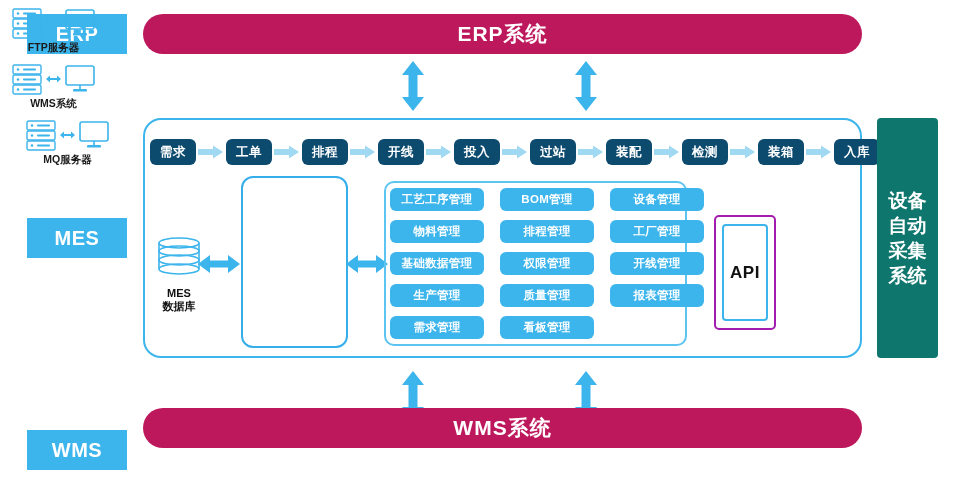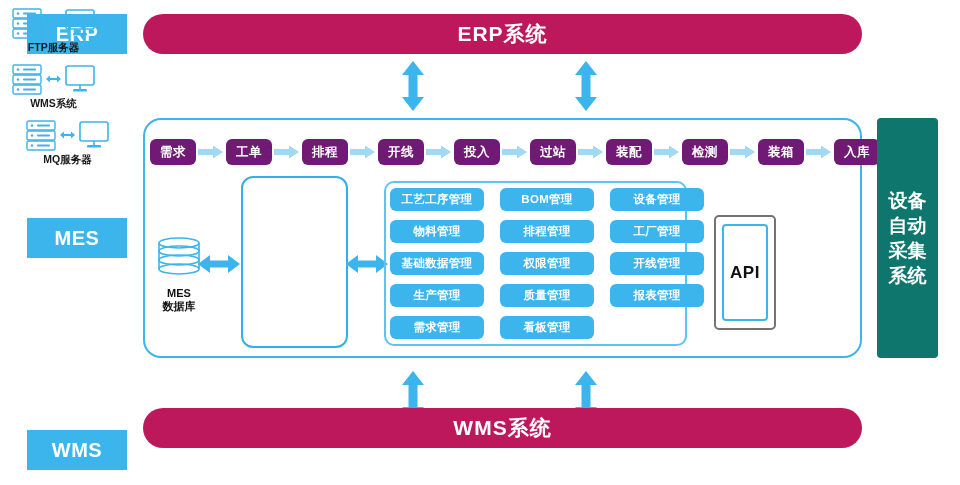--- a/index.html
+++ b/index.html
@@ -61,21 +61,21 @@
   }
 
   
   #process-flow {
     position: absolute;
     left: 150px; top: 138px;
     width: 705px; height: 28px;
     display: flex; align-items: center;
   }
   .flow-step {
-    background: #701a75;
+    background: #0c4a6e;
     color: #ffffff;
     border-radius: 6px;
     font-size: 12.5px;
     font-weight: bold;
     width: 46px; height: 26px;
     display: flex; align-items: center; justify-content: center;
     flex: 0 0 auto;
     letter-spacing: .5px;
   }
   .flow-arrow {
@@ -153,21 +153,21 @@
     font-weight: bold;
     display: flex; align-items: center; justify-content: center;
     letter-spacing: .3px;
   }
 
   
   #api-box-outer {
     position: absolute;
     left: 714px; top: 215px;
     width: 62px; height: 115px;
-    border: 2px solid #737373;
+    border: 2px solid #a21caf;
     border-radius: 5px;
     box-sizing: border-box;
   }
   #api-box-inner {
     position: absolute;
     left: 6px; top: 7px;
     right: 6px; bottom: 7px;
     border: 2px solid #3cb4ec;
     border-radius: 4px;
   }

